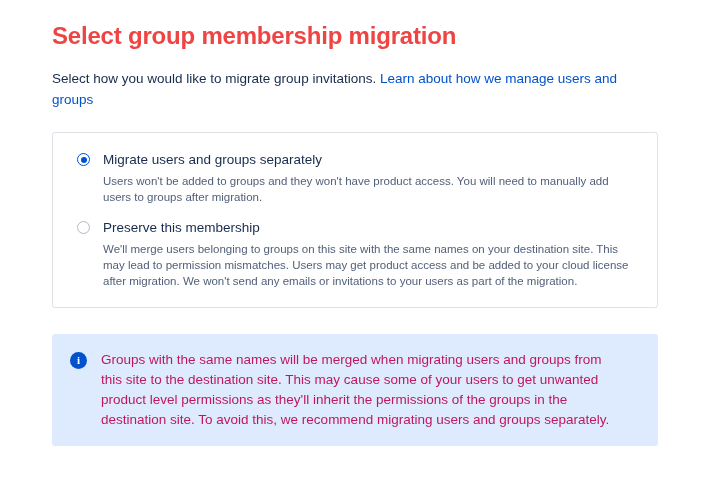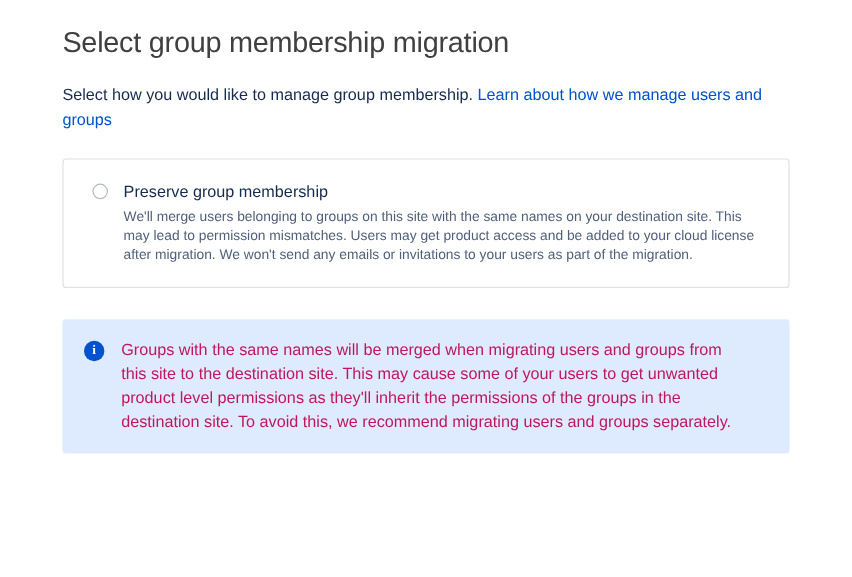--- a/index.html
+++ b/index.html
@@ -17,22 +17,22 @@
   .page {
     position: relative;
     width: 710px;
     height: 481px;
     box-sizing: border-box;
     padding: 22px 52px 0 52px;
   }
   .page-title {
     font-size: 24px;
     line-height: 28px;
-    font-weight: normal;
-    color: #404040;
+    font-weight: bold;
+    color: #ef4444;
     letter-spacing: -0.2px;
     margin: 0 0 18px 0;
   }
   .intro {
     font-size: 13.5px;
     line-height: 21px;
     color: #172b4d;
     max-width: 600px;
     margin: 0 0 22px 0;
   }
@@ -132,28 +132,33 @@
     max-width: 520px;
   }
 </style>
 </head>
 <body>
 
 <div class="page">
 
   <h1 class="page-title">Select group membership migration</h1>
 
-  <p class="intro"><span>Select how you would like to manage group membership. </span><a href="#">Learn about how we manage users and groups</a></p>
+  <p class="intro"><span>Select how you would like to migrate group invitations. </span><a href="#">Learn about how we manage users and groups</a></p>
 
   <div class="options-card">
 
+    <div class="option">
+      <span class="radio checked"></span>
+      <span class="option-label">Migrate users and groups separately</span>
+      <div class="option-desc">Users won't be added to groups and they won't have product access. You will need to manually add users to groups after migration.</div>
+    </div>
 
     <div class="option">
       <span class="radio unchecked"></span>
-      <span class="option-label">Preserve group membership</span>
+      <span class="option-label">Preserve this membership</span>
       <div class="option-desc">We'll merge users belonging to groups on this site with the same names on your destination site. This may lead to permission mismatches. Users may get product access and be added to your cloud license after migration. We won't send any emails or invitations to your users as part of the migration.</div>
     </div>
 
   </div>
 
   <div class="info-banner">
     <span class="info-icon">i</span>
     <div class="info-text">Groups with the same names will be merged when migrating users and groups from this site to the destination site. This may cause some of your users to get unwanted product level permissions as they'll inherit the permissions of the groups in the destination site. To avoid this, we recommend migrating users and groups separately.</div>
   </div>
 

